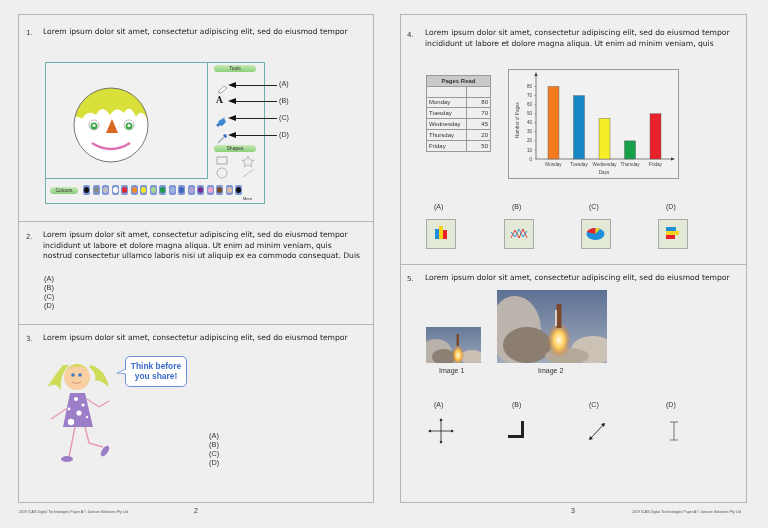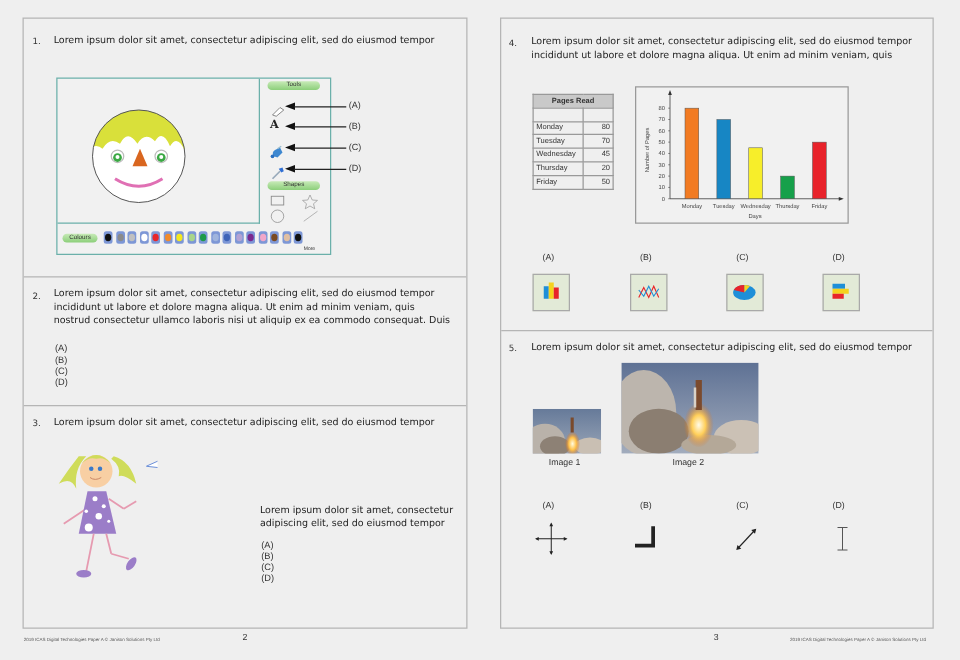--- a/index.html
+++ b/index.html
@@ -216,28 +216,28 @@
         <circle cx="40" cy="66" r="2.6" fill="#fff"></circle>
       <circle cx="48" cy="70" r="1.2" fill="#fff"></circle>
         <circle cx="32" cy="75" r="3.2" fill="#fff"></circle>
       <line x1="36" y1="80" x2="30" y2="110" stroke="#e69ab0" stroke-width="1.4"></line>
       <line x1="46" y1="80" x2="50" y2="96" stroke="#e69ab0" stroke-width="1.4"></line>
       <line x1="50" y1="96" x2="64" y2="100" stroke="#e69ab0" stroke-width="1.4"></line>
       <ellipse cx="28" cy="112" rx="6" ry="3" fill="#9b7dc8"></ellipse>
       <ellipse cx="66" cy="104" rx="3" ry="6" transform="rotate(35 66 104)" fill="#9b7dc8"></ellipse>
     </svg>
 
+    <div style="position:absolute;left:106px;top:31px;width:62px;height:31px;border:1px solid #6b8fd8;border-radius:5px;background:#fff;font-family:'Liberation Sans',sans-serif;font-weight:bold;font-size:8.4px;line-height:10px;color:#3c6cc7;text-align:center;padding-top:4px;">
+      <div>Think before</div>
+      <div>you share!</div>
+    </div>
     <svg style="position:absolute;left:98px;top:43px;" width="10" height="8">
         <path d="M9 1 L0 5 L9 6" fill="#fff" stroke="#6b8fd8" stroke-width="0.8"></path>
       </svg>
 
-    <div class="qtext" style="left:189px;top:78px;">
-      <div>Lorem ipsum dolor sit amet, consectetur</div>
-      <div>adipiscing elit, sed do eiusmod tempor</div>
-    </div>
     <div class="opts" style="left:190px;top:106px;">
       <div>(A)</div>
       <div>(B)</div>
       <div>(C)</div>
       <div>(D)</div>
     </div>
   </div>
 </div>
 
 <span class="footer-note" style="left:19px;">2019 ICAS Digital Technologies Paper A © Janison Solutions Pty Ltd</span>

